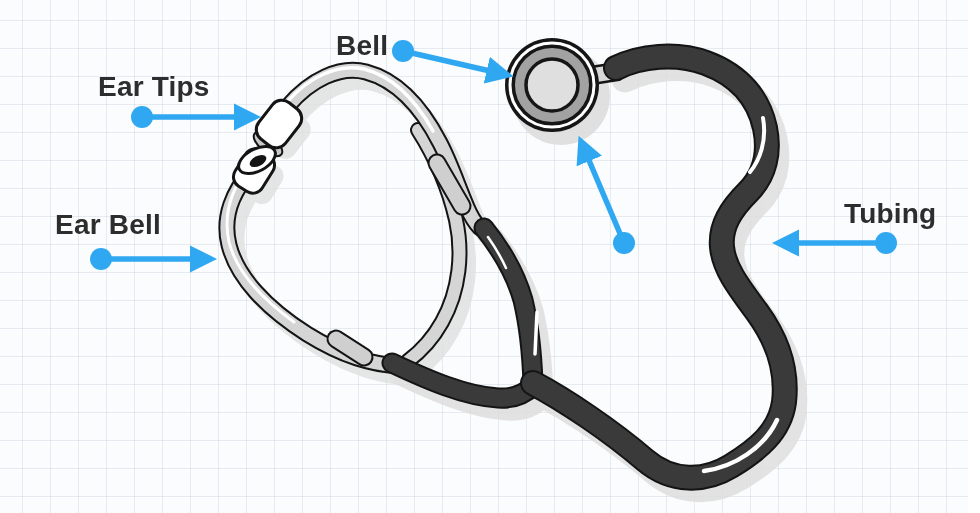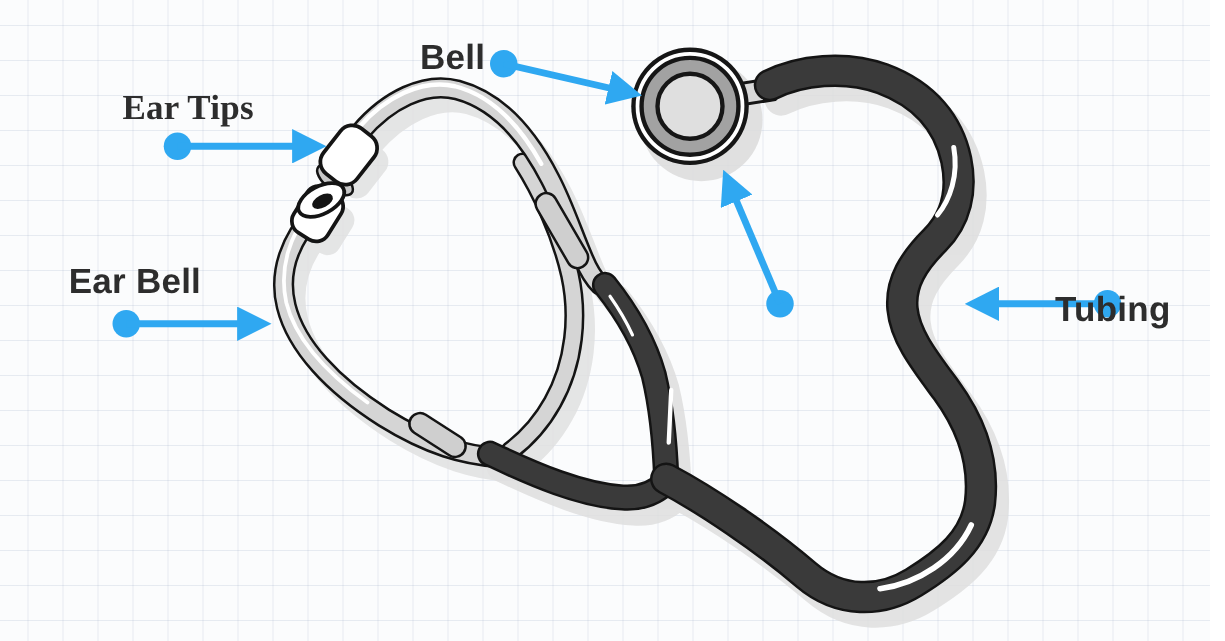--- a/index.html
+++ b/index.html
@@ -121,17 +121,17 @@
         <line x1="624" y1="243" x2="588" y2="158" marker-end="url(#ah)"></line>
       </g>
       <g>
         <circle cx="886" cy="243" r="11" stroke="none"></circle>
         <line x1="886" y1="243" x2="796" y2="243" marker-end="url(#ah)"></line>
       </g>
     </g>
   </svg>
 
   <div class="part-label" style="left:336px;top:31px;">Bell</div>
-  <div class="part-label" style="left:98px;top:72px;font-family:Liberation Serif, serif;">Ear Tips</div>
+  <div class="part-label" style="left:98px;top:72px;">Ear Tips</div>
   <div class="part-label" style="left:55px;top:210px;">Ear Bell</div>
-  <div class="part-label" style="left:844px;top:199px;margin-top:34px;">Tubing</div>
+  <div class="part-label" style="left:844px;top:199px;">Tubing</div>
 
 </div>
 
 </body></html>

